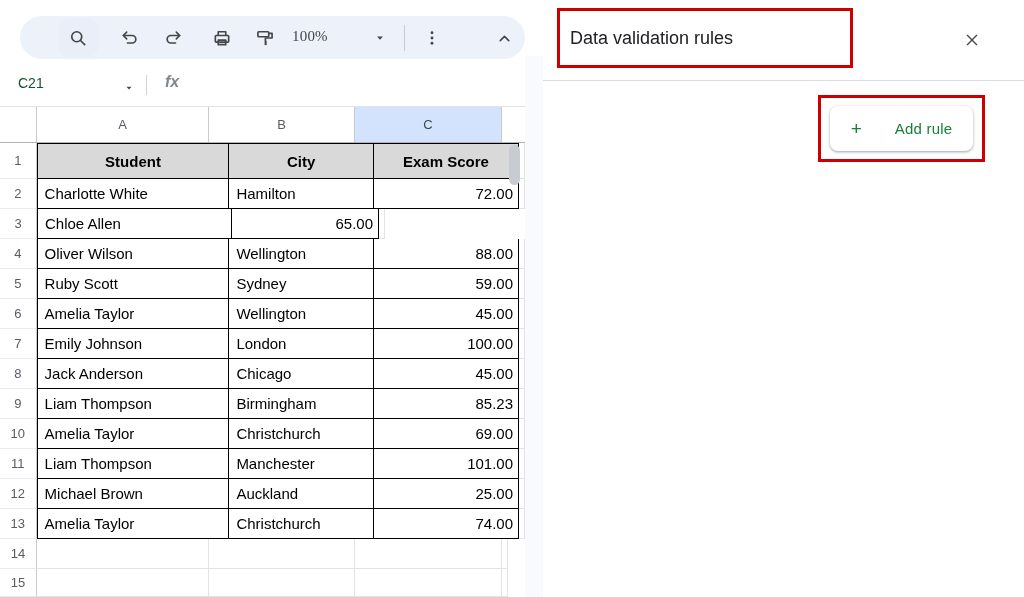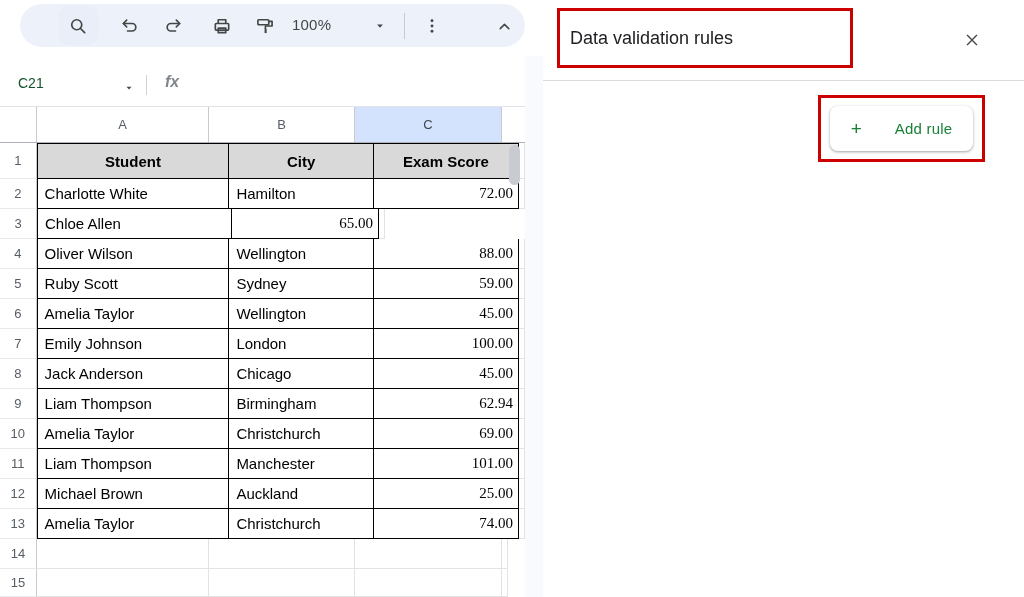--- a/index.html
+++ b/index.html
@@ -6,22 +6,22 @@
   html,body { width:1024px; height:597px; }
   body {
     font-family:"Liberation Sans", sans-serif;
     background:#ffffff;
     position:relative;
     overflow:hidden;
     color:#202124;
   }
   
   .toolbar-pill {
-    position:absolute; left:20px; top:4px; width:505px; height:43px;
-    background:var(--toolbar-bg, #edf2fa); border-radius:22px;
+    position:absolute; left:20px; top:16px; width:505px; height:43px;
+    background:var(--toolbar-bg, #edf2fa); border-radius:22px;font-family:Liberation Serif, serif;
   }
   .tb-icon {
     position:absolute; top:11px; width:22px; height:22px;
     display:flex; align-items:center; justify-content:center;
     color:#444746; cursor:pointer;
   }
   .tb-icon svg { display:block; }
   .search-hl { position:absolute; left:38px; top:2px; width:40px; height:39px; background:#e9eef8; border-radius:10px; }
   .zoom-label { position:absolute; left:272px; top:12px; font-size:15px; color:#444746; letter-spacing:.2px; cursor:pointer; }
   .zoom-caret { position:absolute; left:349px; top:11px; }
@@ -53,21 +53,21 @@
     width:37px; display:flex; align-items:center; justify-content:center;
     font-size:13px; color:#575d66; border-right:1px solid #c7cad1;
     border-bottom:1px solid #e8eaed; cursor:pointer; background:#fff;
   }
   .c {
     display:flex; align-items:center; font-size:15px; color:#000;
     overflow:hidden; white-space:nowrap; cursor:cell; background:#fff;
   }
   .c.ca { width:172px; } .c.cb { width:146px; } .c.cc { width:147px; }
   .c.left { padding-left:7px; justify-content:flex-start; }
-  .c.right { padding-right:5px; justify-content:flex-end;font-family:Liberation Serif, serif; }
+  .c.right { padding-right:5px; justify-content:flex-end; }
   
   .c.tbl { border-right:1px solid #000; border-bottom:1px solid #000; }
   .c.tbl.ca { border-left:1px solid #000; width:195px; }
   .r.first .c.tbl { border-top:1px solid #000; }
   .c.hdr { background:var(--table-header-gray, #d9d9d9); font-weight:bold; justify-content:center; padding:0; }
   
   .c.empty { border-right:1px solid #e2e3e3; border-bottom:1px solid #e2e3e3; }
   .sliver { width:6px; border-right:1px solid #e2e3e3; border-bottom:1px solid #e2e3e3; background:#fff; }
   .v-scroll-thumb {
     position:absolute; left:509px; top:145px; width:11px; height:40px;
@@ -240,21 +240,21 @@
         <span class="rn">8</span>
         <div class="c ca tbl left">Jack Anderson</div>
         <div class="c cb tbl left">Chicago</div>
         <div class="c cc tbl right">45.00</div>
         <div class="sliver"></div>
       </div>
       <div class="r">
         <span class="rn">9</span>
         <div class="c ca tbl left">Liam Thompson</div>
         <div class="c cb tbl left">Birmingham</div>
-        <div class="c cc tbl right">62.94</div>
+        <div class="c cc tbl right">85.23</div>
         <div class="sliver"></div>
       </div>
       <div class="r">
         <span class="rn">10</span>
         <div class="c ca tbl left">Amelia Taylor</div>
         <div class="c cb tbl left">Christchurch</div>
         <div class="c cc tbl right">69.00</div>
         <div class="sliver"></div>
       </div>
       <div class="r">

